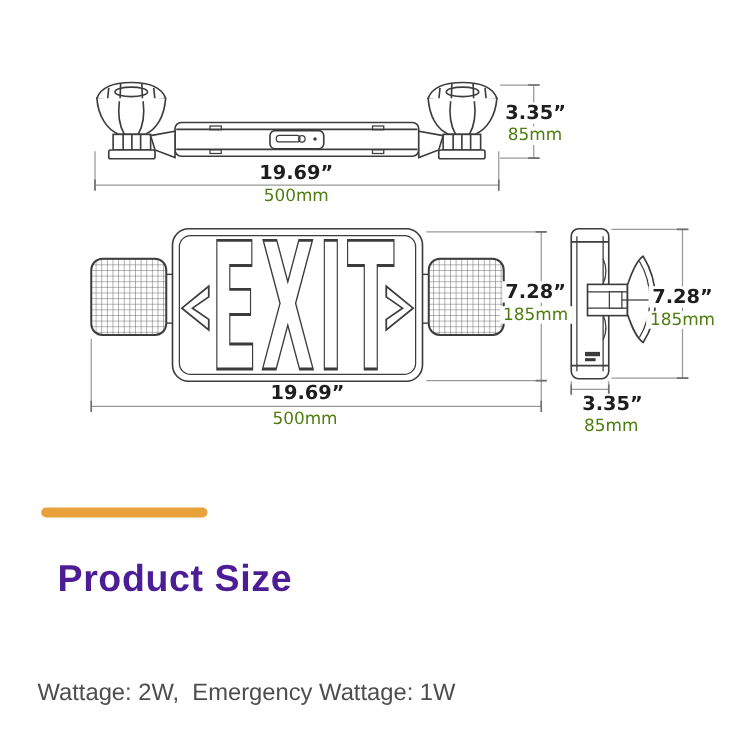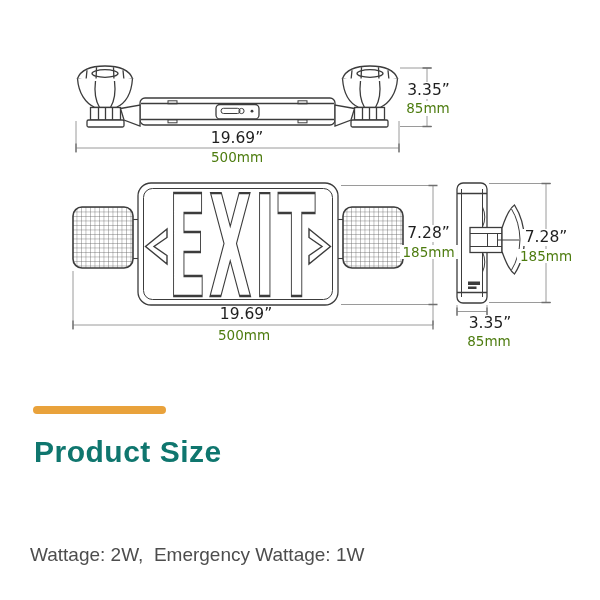--- a/index.html
+++ b/index.html
@@ -2,21 +2,21 @@
 <html><head>
 <meta charset="utf-8">
 <style>
   html,body{margin:0;padding:0;background:#fff;}
   .stage{position:relative;width:600px;height:600px;background:#fff;overflow:hidden;
          font-family:"Liberation Sans",sans-serif;}
   .stage svg{position:absolute;left:0;top:0;}
 
   
   .dim{position:absolute;transform:translateX(-50%);background:#fff;padding:0 3px;
-       font-family:"DejaVu Sans",sans-serif;font-weight:normal;font-size:15.5px;
+       font-family:"DejaVu Sans",sans-serif;font-weight:bold;font-size:15.5px;
        color:#1e1e1e;white-space:nowrap;line-height:1.1;z-index:3;text-align:center;}
   .dim.mm{font-weight:normal;font-size:13.5px;color:#4d7c0f;}
 
   
   .exit-word{position:absolute;left:173px;top:186px;width:141px;height:116px;
              display:flex;align-items:center;justify-content:center;z-index:2;overflow:visible;}
   .exit-word span{display:block;font-family:"DejaVu Sans",sans-serif;font-weight:bold;
                   font-size:96px;line-height:1;letter-spacing:5px;color:#fff;
                   -webkit-text-stroke:1.6px #3c3c3c;
                   transform:translateY(3px) scale(0.575,1.47);}
@@ -132,20 +132,20 @@
   <div class="dim mm" style="left:244px;top:327.5px">500mm</div>
   <div class="dim" style="left:428.5px;top:225px">7.28”</div>
   <div class="dim mm" style="left:428.5px;top:244.5px">185mm</div>
 
   <div class="dim" style="left:546px;top:229px">7.28”</div>
   <div class="dim mm" style="left:546px;top:248.5px">185mm</div>
   <div class="dim" style="left:490px;top:314.5px">3.35”</div>
   <div class="dim mm" style="left:489px;top:333.5px">85mm</div>
 
   <div class="accent-bar" style="background: rgb(233, 162, 59);"></div>
-  <h1 class="section-title" style="margin: 4px; color: #0f766e;">Product Size</h1>
+  <h1 class="section-title" style="margin: 16px; color: #4c1d95;">Product Size</h1>
   <div class="specs">
     <div>Wattage: 2W,  Emergency Wattage: 1W</div>
     
     
   </div>
 
 </div>
 
 </body></html>

